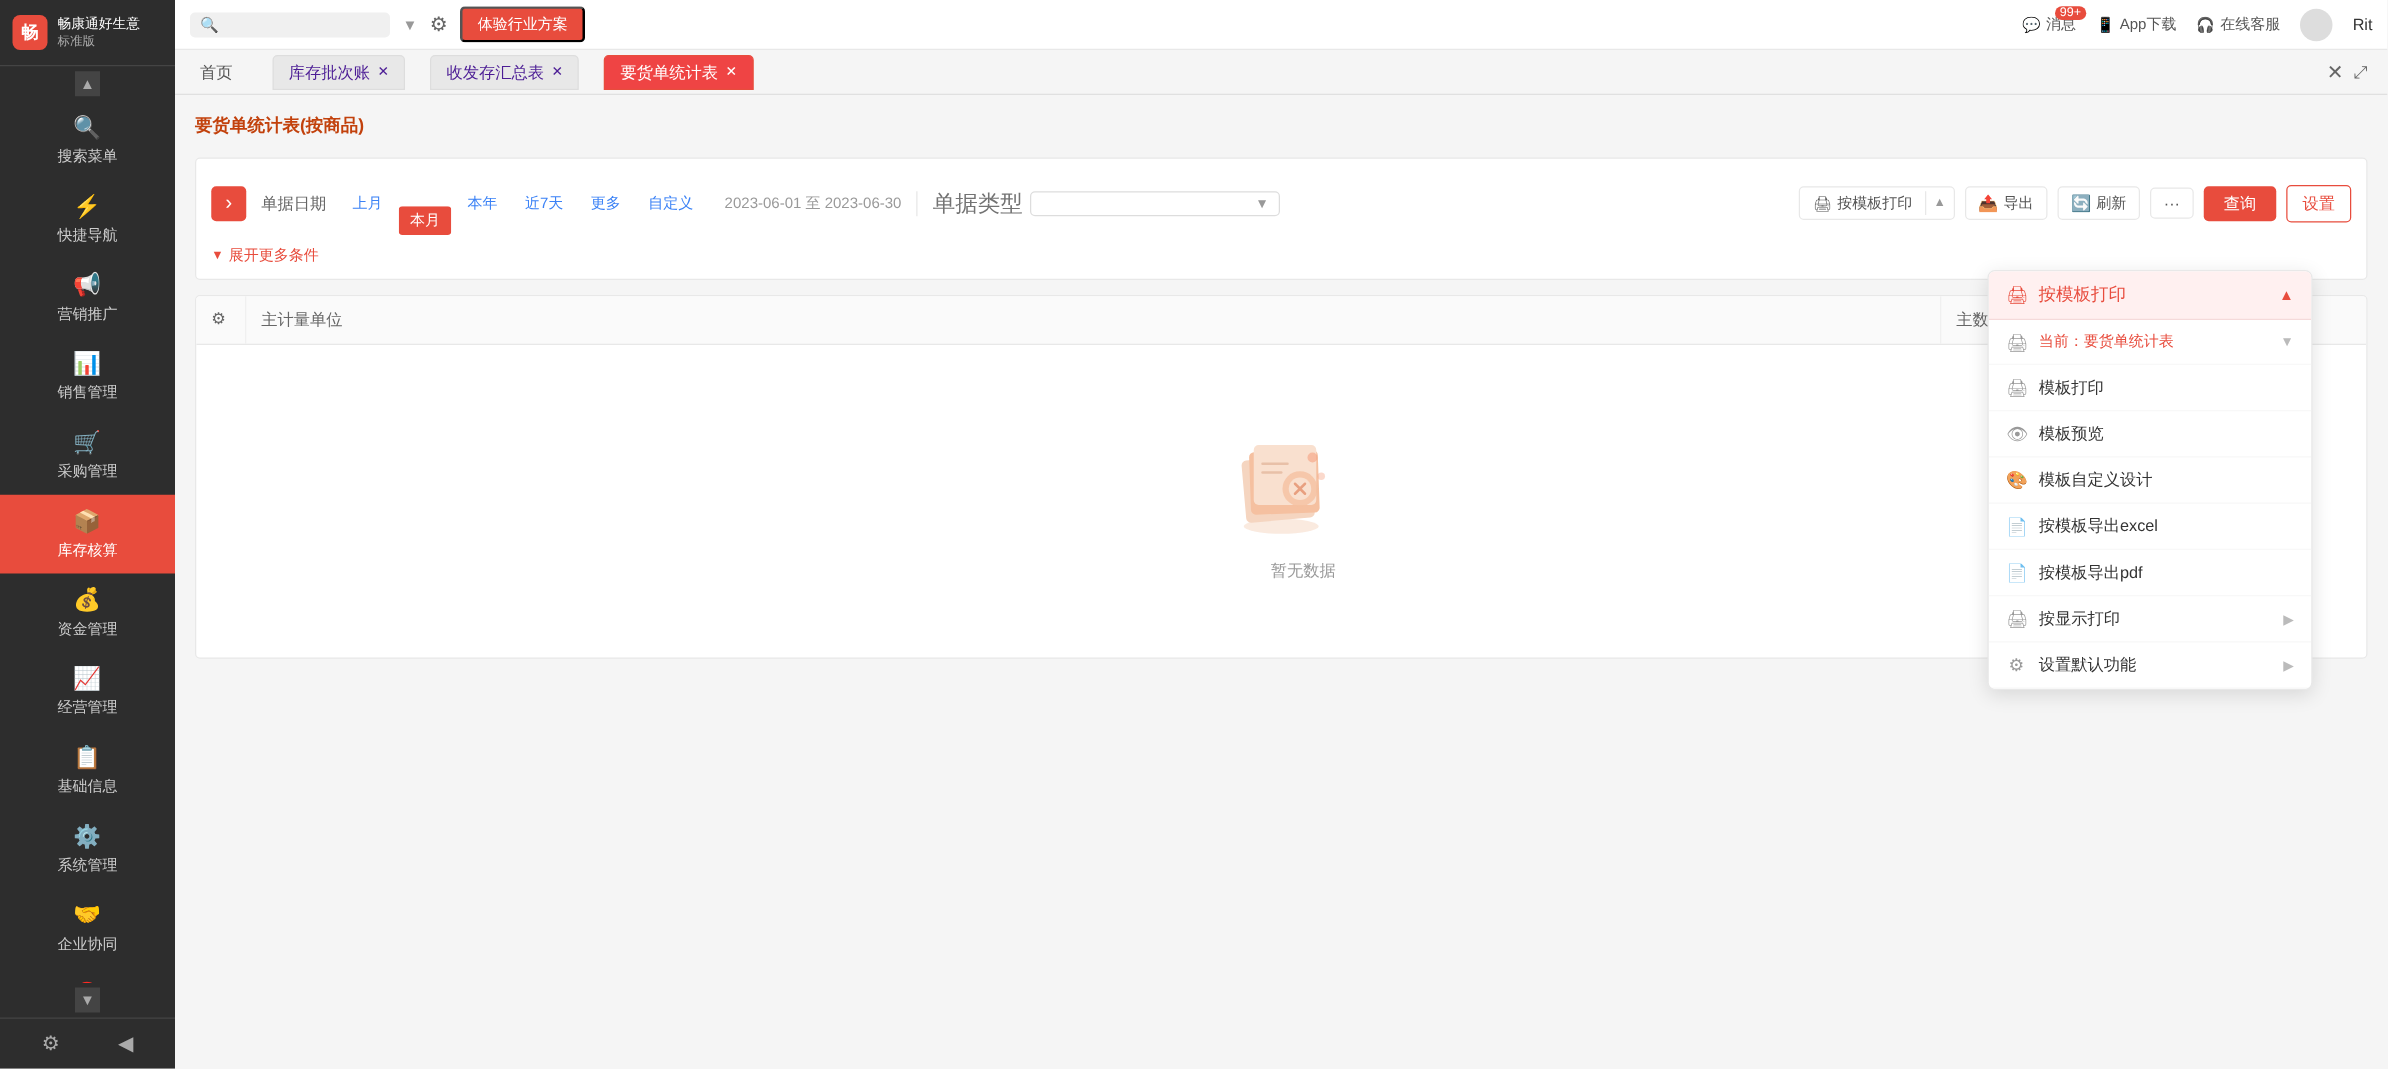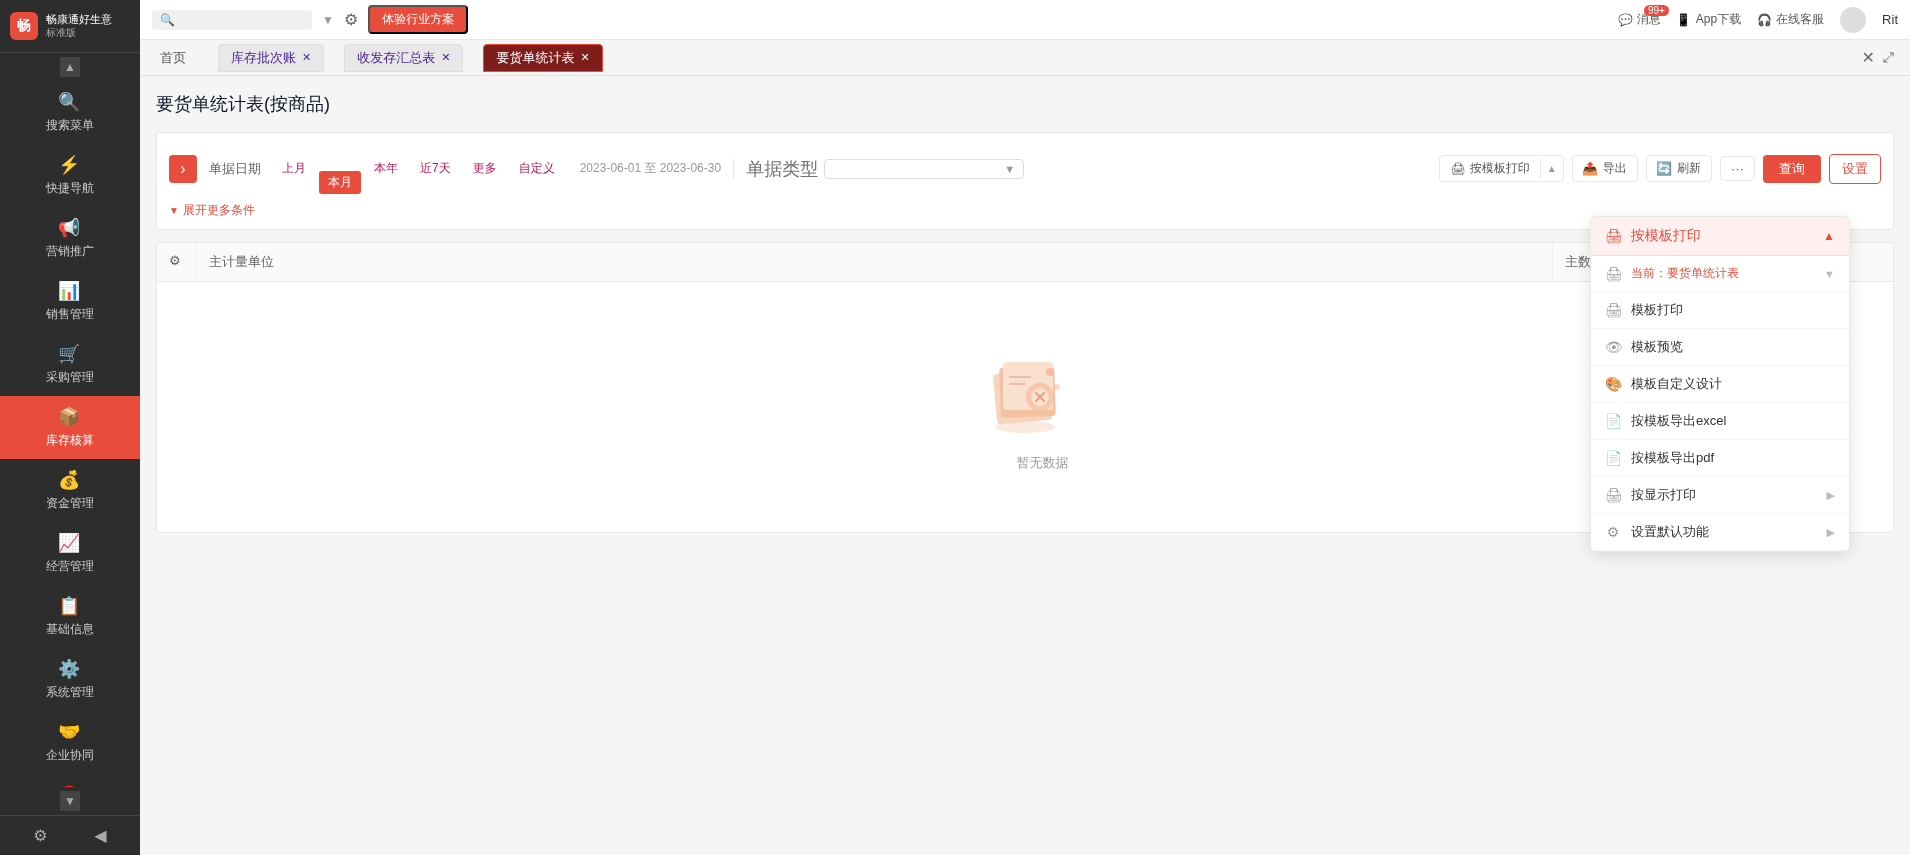--- a/index.html
+++ b/index.html
@@ -33,34 +33,34 @@
     .topbar-trial { background: #e84c3d; color: white; padding: 4px 12px; border-radius: 4px; font-size: 12px; cursor: pointer; white-space: nowrap; }
     .topbar-spacer { flex: 1; }
     .topbar-right { display: flex; align-items: center; gap: 16px; }
     .topbar-right-item { display: flex; align-items: center; gap: 4px; color: #555; font-size: 12px; cursor: pointer; position: relative; }
     .badge { background: #e84c3d; color: white; border-radius: 8px; padding: 0 4px; font-size: 10px; position: absolute; top: -6px; right: -8px; }
     .topbar-avatar { width: 26px; height: 26px; background: #ddd; border-radius: 50%; }
 
     
     .tabs { height: 36px; background: #f5f5f5; display: flex; align-items: center; padding: 0 8px; gap: 20px; border-bottom: 1px solid #e0e0e0; flex-shrink: 0; }
     .tab { display: flex; align-items: center; gap: 4px; padding: 4px 12px; border-radius: 4px 4px 0 0; cursor: pointer; font-size: 13px; color: #4c1d95; background: #e8e8e8; border: 1px solid #ddd; }
-    .tab.active { background: #7f1d1d; color: white; border-color: #e84c3d; }
+    .tab.active { background: #ef4444; color: white; border-color: #e84c3d; }
     .tab-home { background: transparent; border: none; color: #555; }
     .tab-close { font-size: 11px; color: inherit; margin-left: 2px; }
 
     
     .content { flex: 1; overflow: auto; padding: 16px; position: relative; }
-    .page-title { font-size: 18px; font-weight: normal; color: #0f172a; margin-bottom: 16px; }
+    .page-title { font-size: 14px; font-weight: bold; color: #c2410c; margin-bottom: 16px; }
 
     
     .filter-bar { background: #fff; border: 1px solid #e8e8e8; border-radius: 4px; padding: 10px 12px; margin-bottom: 12px; }
     .filter-row { display: flex; align-items: center; gap: 12px; flex-wrap: wrap; }
     .filter-label { color: #666; font-size: 13px; white-space: nowrap; }
     .date-btns { display: flex; align-items: center; gap: 4px; }
-    .date-btn { padding: 2px 8px; border-radius: 3px; cursor: pointer; font-size: 12px; color: #be185d; border: 1px solid transparent; }
+    .date-btn { padding: 2px 8px; border-radius: 3px; cursor: pointer; font-size: 12px; color: #3b82f6; border: 1px solid transparent; }
     .date-btn.active { background: #e84c3d; color: #ffffff; margin-top: 28px; }
     .date-range { font-size: 12px; color: #999; margin-left: 4px; }
     .filter-divider { width: 1px; height: 20px; background: #e8e8e8; }
     .filter-type { display: flex; align-items: center; gap: 6px; }
     .filter-type-label { color: #737373; font-size: 18px; }
     .filter-select { display: flex; align-items: center; border: 1px solid #ddd; border-radius: 4px; padding: 3px 8px; gap: 4px; cursor: pointer; min-width: 200px; color: #555; font-size: 12px; }
     .expand-btn { display: flex; align-items: center; gap: 4px; color: #e84c3d; cursor: pointer; font-size: 12px; margin-top: 6px; }
     .expand-icon { font-size: 10px; }
 
     

